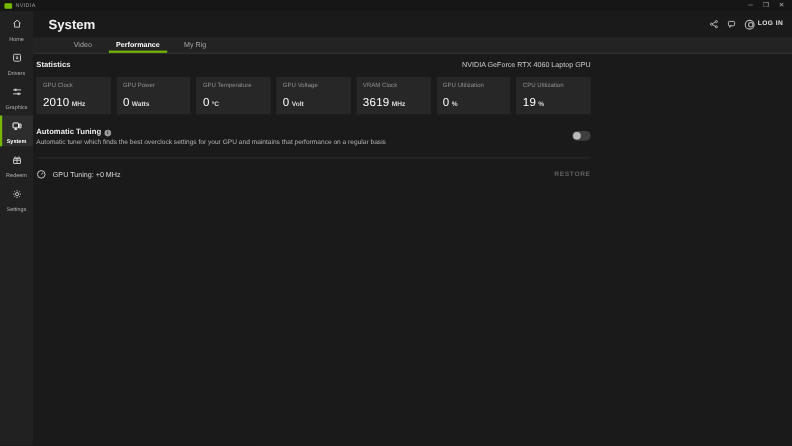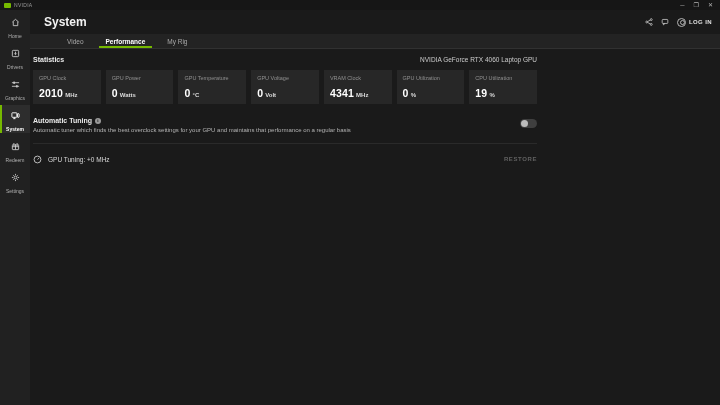--- a/index.html
+++ b/index.html
@@ -50,21 +50,21 @@
   .content { padding:7px 0 0 3px; width:510px; }
 
   .stats-head { width:504px; display:flex; justify-content:space-between; align-items:baseline; }
   .stats-title { font-size:7px; font-weight:bold; color:#eaeaea; }
   .gpu-name { font-size:6.5px; color:#cccccc; }
 
   .cards { width:504px; margin-top:7px; display:flex; gap:5px; }
   .card { flex:1 1 0; height:34px; background:#272727; padding:5px 0 0 6px; }
   .card-label { font-size:5.5px; color:#8f8f8f; white-space:nowrap; }
   .card-valrow { margin-top:6px; display:flex; align-items:baseline; gap:2px; }
-  .card-value { font-size:10.5px; font-weight:bold; color:#ffffff; letter-spacing:.2px; }
+  .card-value { font-size:10.5px; font-weight:normal; color:#ffffff; letter-spacing:.2px; }
   .card-unit { font-size:6px; font-weight:bold; color:#dcdcdc; }
 
   .autotune { width:504px; margin-top:13px; display:flex; align-items:flex-start; }
   .at-left { flex:1; }
   .at-titlerow { display:flex; align-items:center; gap:3px; }
   .at-title { font-size:7px; font-weight:bold; color:#eaeaea; }
   .info-icon { width:6px; height:6px; border-radius:50%; background:#9a9a9a; color:#1a1a1a;
                font-size:4.5px; font-weight:bold; display:flex; align-items:center; justify-content:center;
                font-family:"Liberation Serif", serif; }
   .at-desc { margin-top:3px; font-size:6px; color:#b3b3b3; }
@@ -213,21 +213,21 @@
         <div class="card">
           <div class="card-label">GPU Voltage</div>
           <div class="card-valrow">
             <span class="card-value">0</span>
             <span class="card-unit">Volt</span>
           </div>
         </div>
         <div class="card">
           <div class="card-label">VRAM Clock</div>
           <div class="card-valrow">
-            <span class="card-value">4341</span>
+            <span class="card-value">3619</span>
             <span class="card-unit">MHz</span>
           </div>
         </div>
         <div class="card">
           <div class="card-label">GPU Utilization</div>
           <div class="card-valrow">
             <span class="card-value">0</span>
             <span class="card-unit">%</span>
           </div>
         </div>

